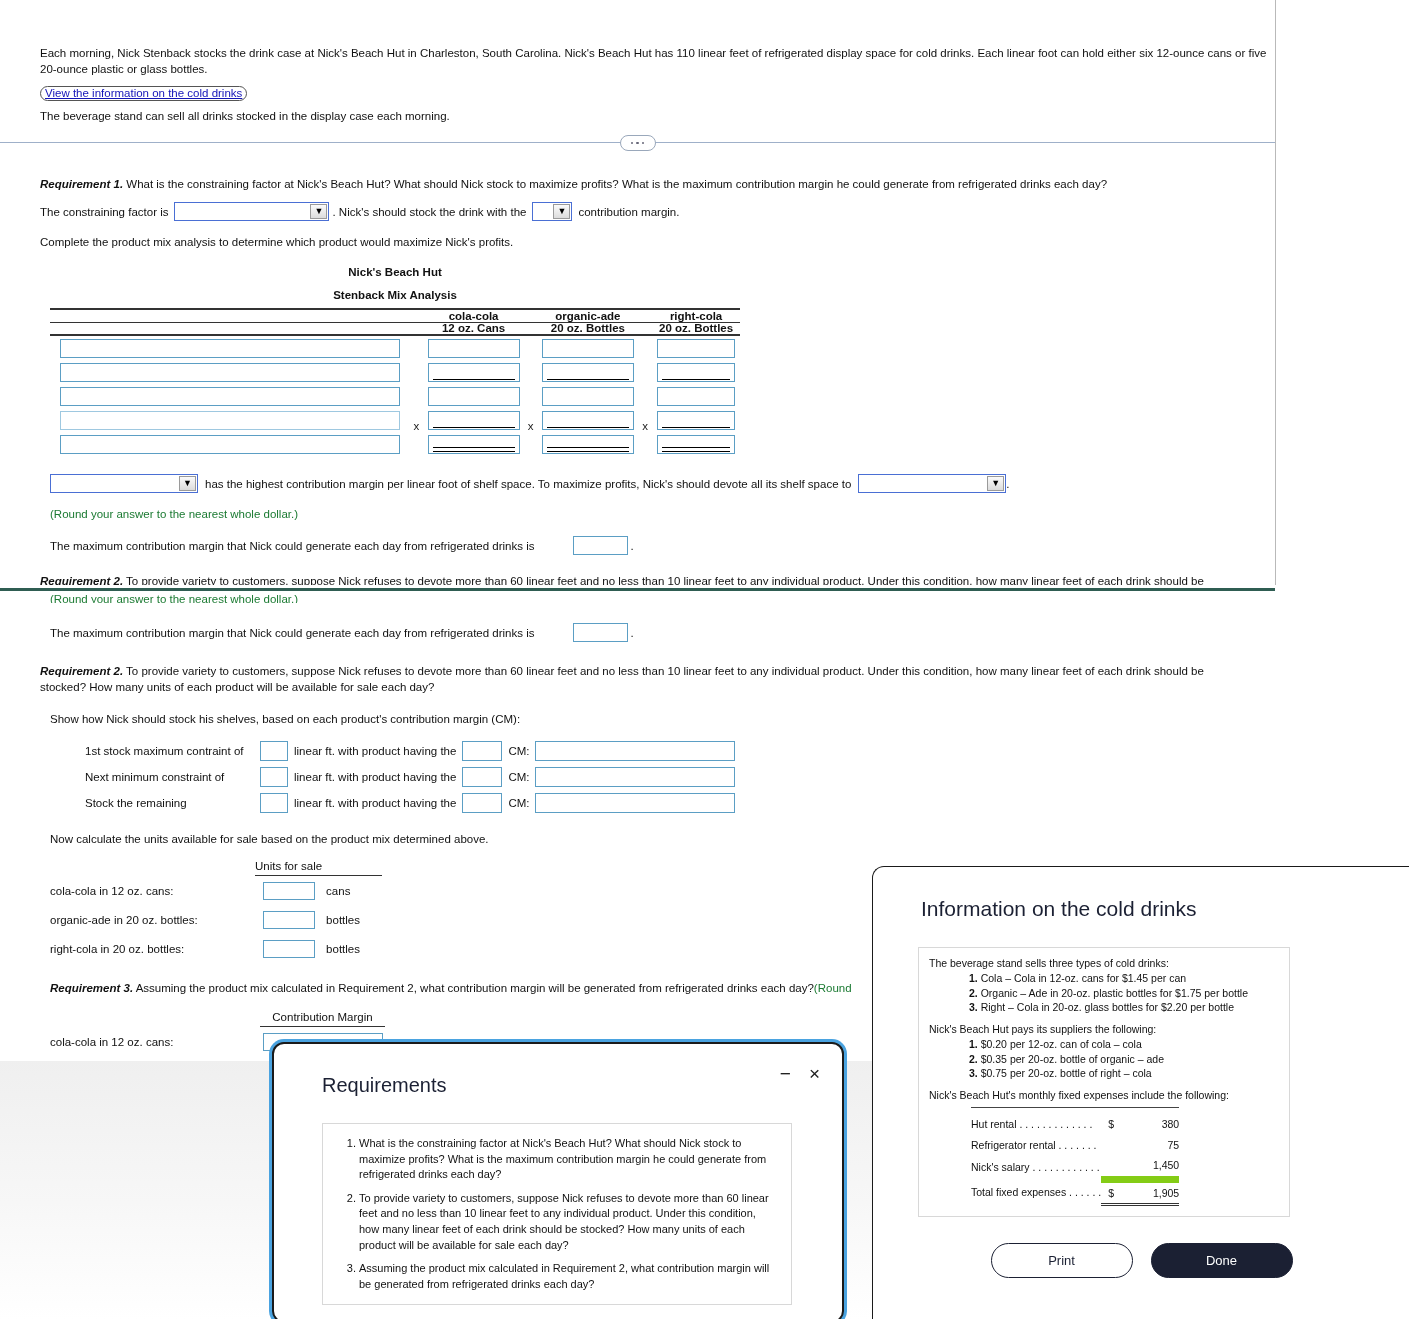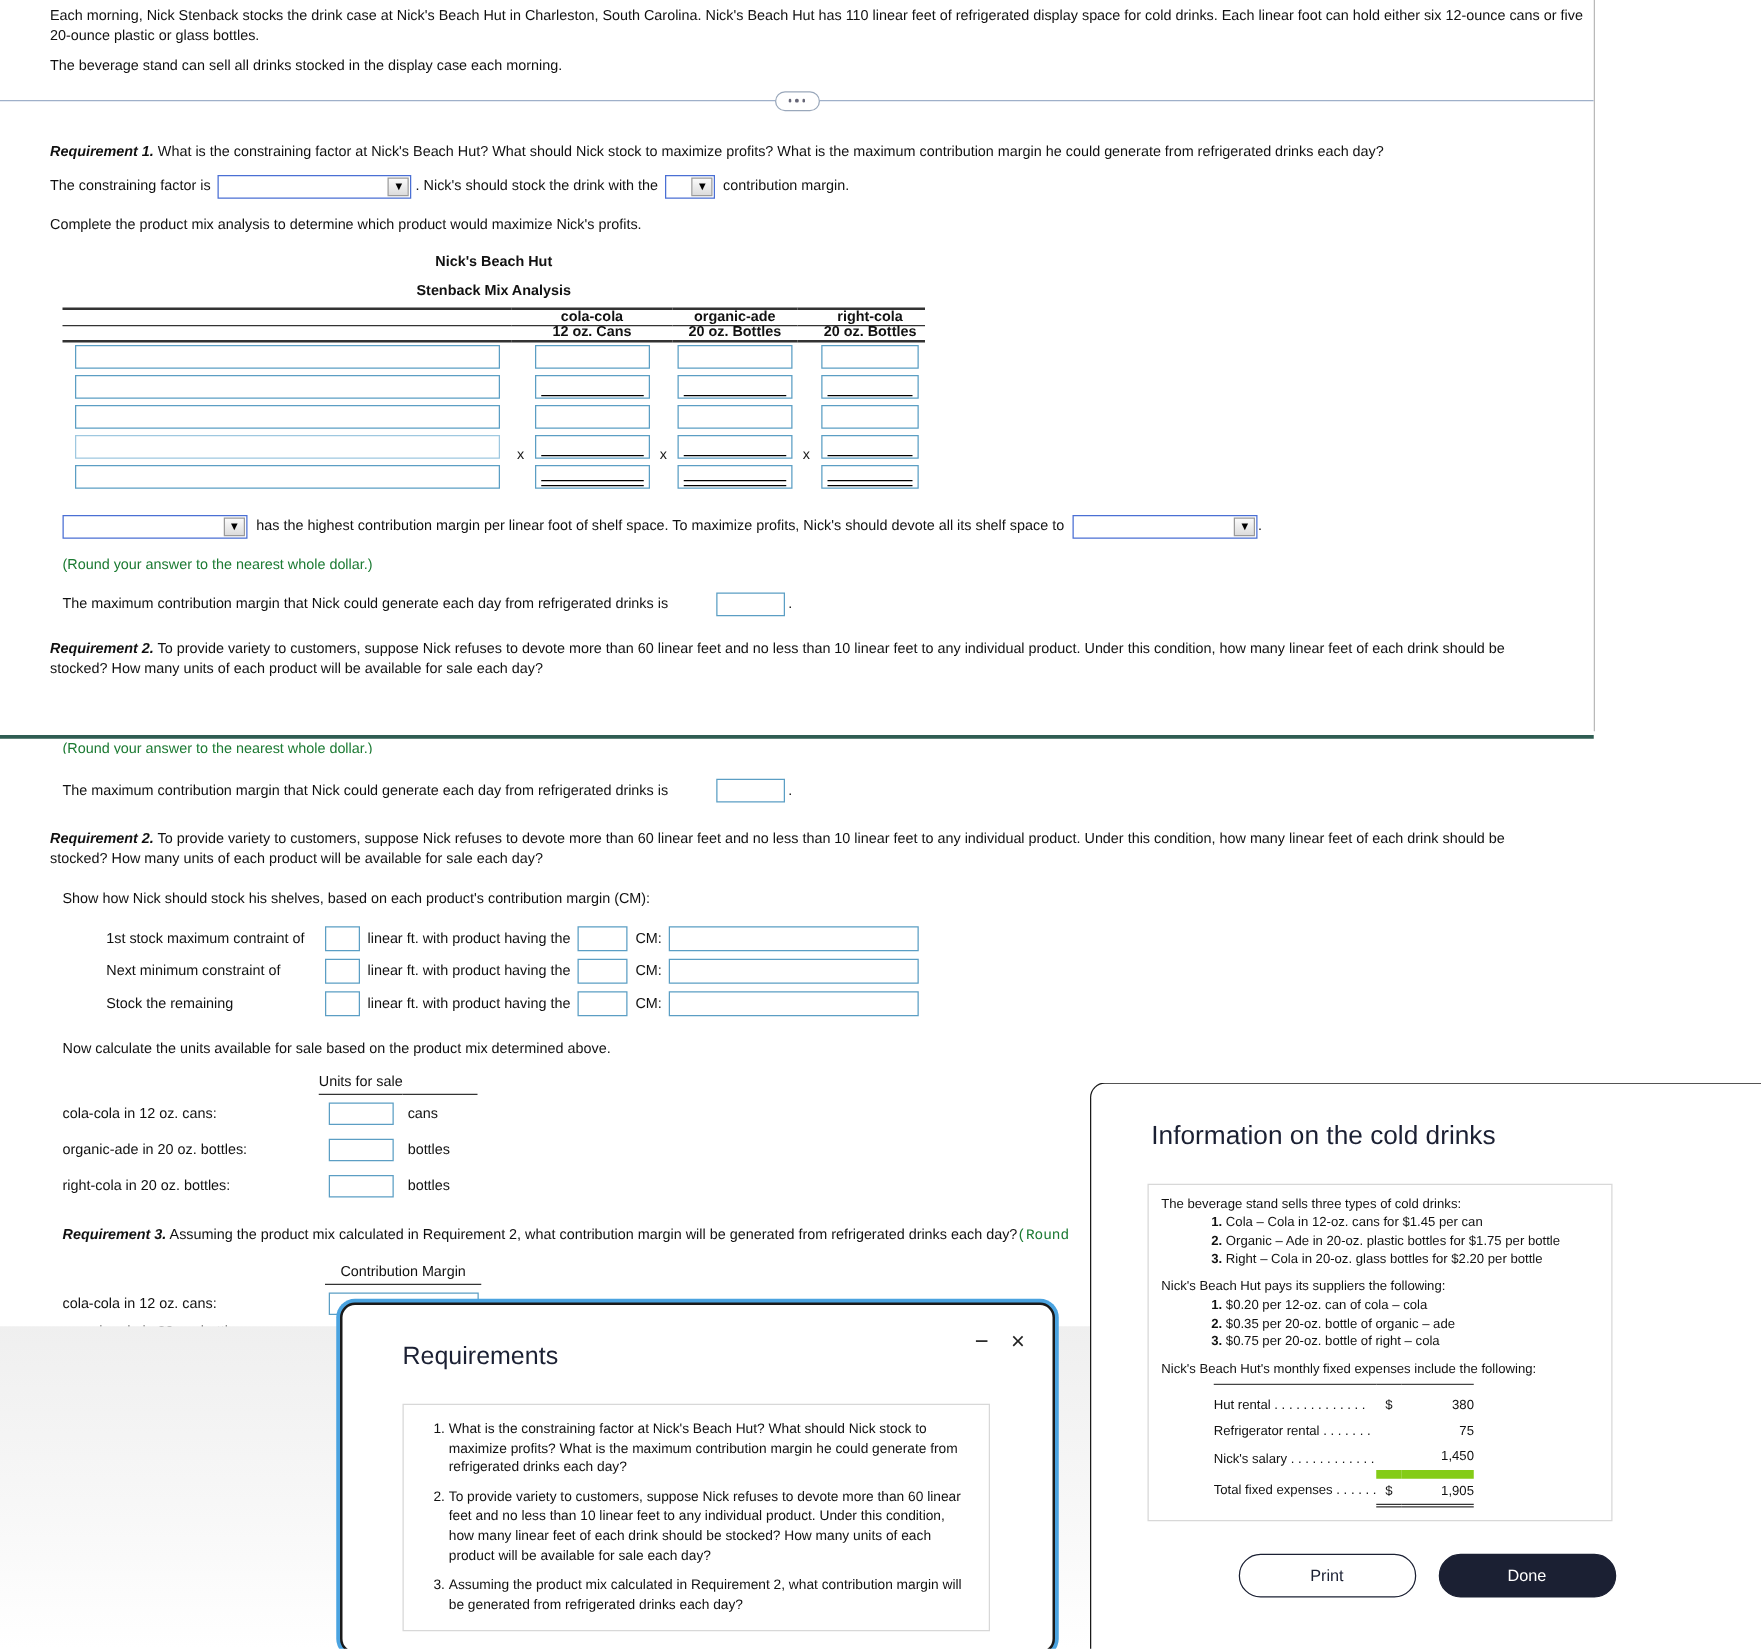--- a/index.html
+++ b/index.html
@@ -12,41 +12,41 @@
   
   #panel-top{
     position:absolute;left:0;top:0;width:1275px;height:585px;
     background:#fff;border-right:1px solid #b9b9b9;overflow:hidden;
   }
   #panel-bottom{
     position:absolute;left:0;top:588px;width:1275px;height:470px;
     background:#fff;border-top:3px solid #2f5d52;overflow:hidden;
   }
   .pad{padding:0 40px;}
-  .intro{padding:6px 40px 0 40px;width:1230px;}
+  .intro{padding:6px 40px 0 40px;width:1230px;margin-top:40px;}
   .intro p{margin:0 0 9px 0;line-height:1.35;font-size:11.5px;}
   a.link{
     color:#1414b8;text-decoration:underline;font-size:11.5px;
     border:1px solid #555;border-radius:9px;padding:0px 4px;cursor:pointer;
     display:inline-block;line-height:1.15;
   }
   .divider{
     position:relative;margin:10px 0 0 0;height:16px;
   }
   .divider .line{position:absolute;top:8px;left:0;right:0;height:1px;background:#9fb0c9;}
   .divider .dots{
     position:absolute;top:1px;left:50%;transform:translateX(-50%);
     width:34px;height:14px;border:1px solid #9aa8bb;border-radius:8px;background:#fff;
     display:flex;align-items:center;justify-content:center;gap:3px;
   }
   .divider .dots i{width:2.5px;height:2.5px;border-radius:50%;background:#667;display:block;}
 
   .req{font-size:11.5px;line-height:1.4;margin:0 0 10px 0;}
   .req b{font-weight:bold;font-style:italic;}
-  .green{color:#1b7a32;font-family:Liberation Mono, monospace;}
+  .green{color:#1b7a32;}
   .greenlbl{color:#1b7a32;font-size:11.5px;}
 
   
   .tbox{
     border:1px solid #5b9ec4;background:#fff;height:17px;display:inline-block;
     vertical-align:middle;box-sizing:border-box;
   }
   .dd{
     display:inline-block;vertical-align:middle;position:relative;
     border:1px solid #4a6fd4;background:#fff;height:19px;box-sizing:border-box;
@@ -150,20 +150,21 @@
 </style>
 </head>
 <body>
 
 <div id="gray-footer"></div>
 
 <div id="panel-top">
 
   <div class="intro">
     <p>Each morning, Nick Stenback stocks the drink case at Nick's Beach Hut in Charleston, South Carolina. Nick's Beach Hut has 110 linear feet of refrigerated display space for cold drinks. Each linear foot can hold either six 12-ounce cans or five 20-ounce plastic or glass bottles.</p>
+    <p style="margin-bottom:7px;"><a class="link">View the information on the cold drinks</a></p>
     <p>The beverage stand can sell all drinks stocked in the display case each morning.</p>
   </div>
 
   <div class="divider">
     <div class="line"></div>
     <div class="dots">
         <i></i>
         <i></i>
         <i></i>
       </div>

